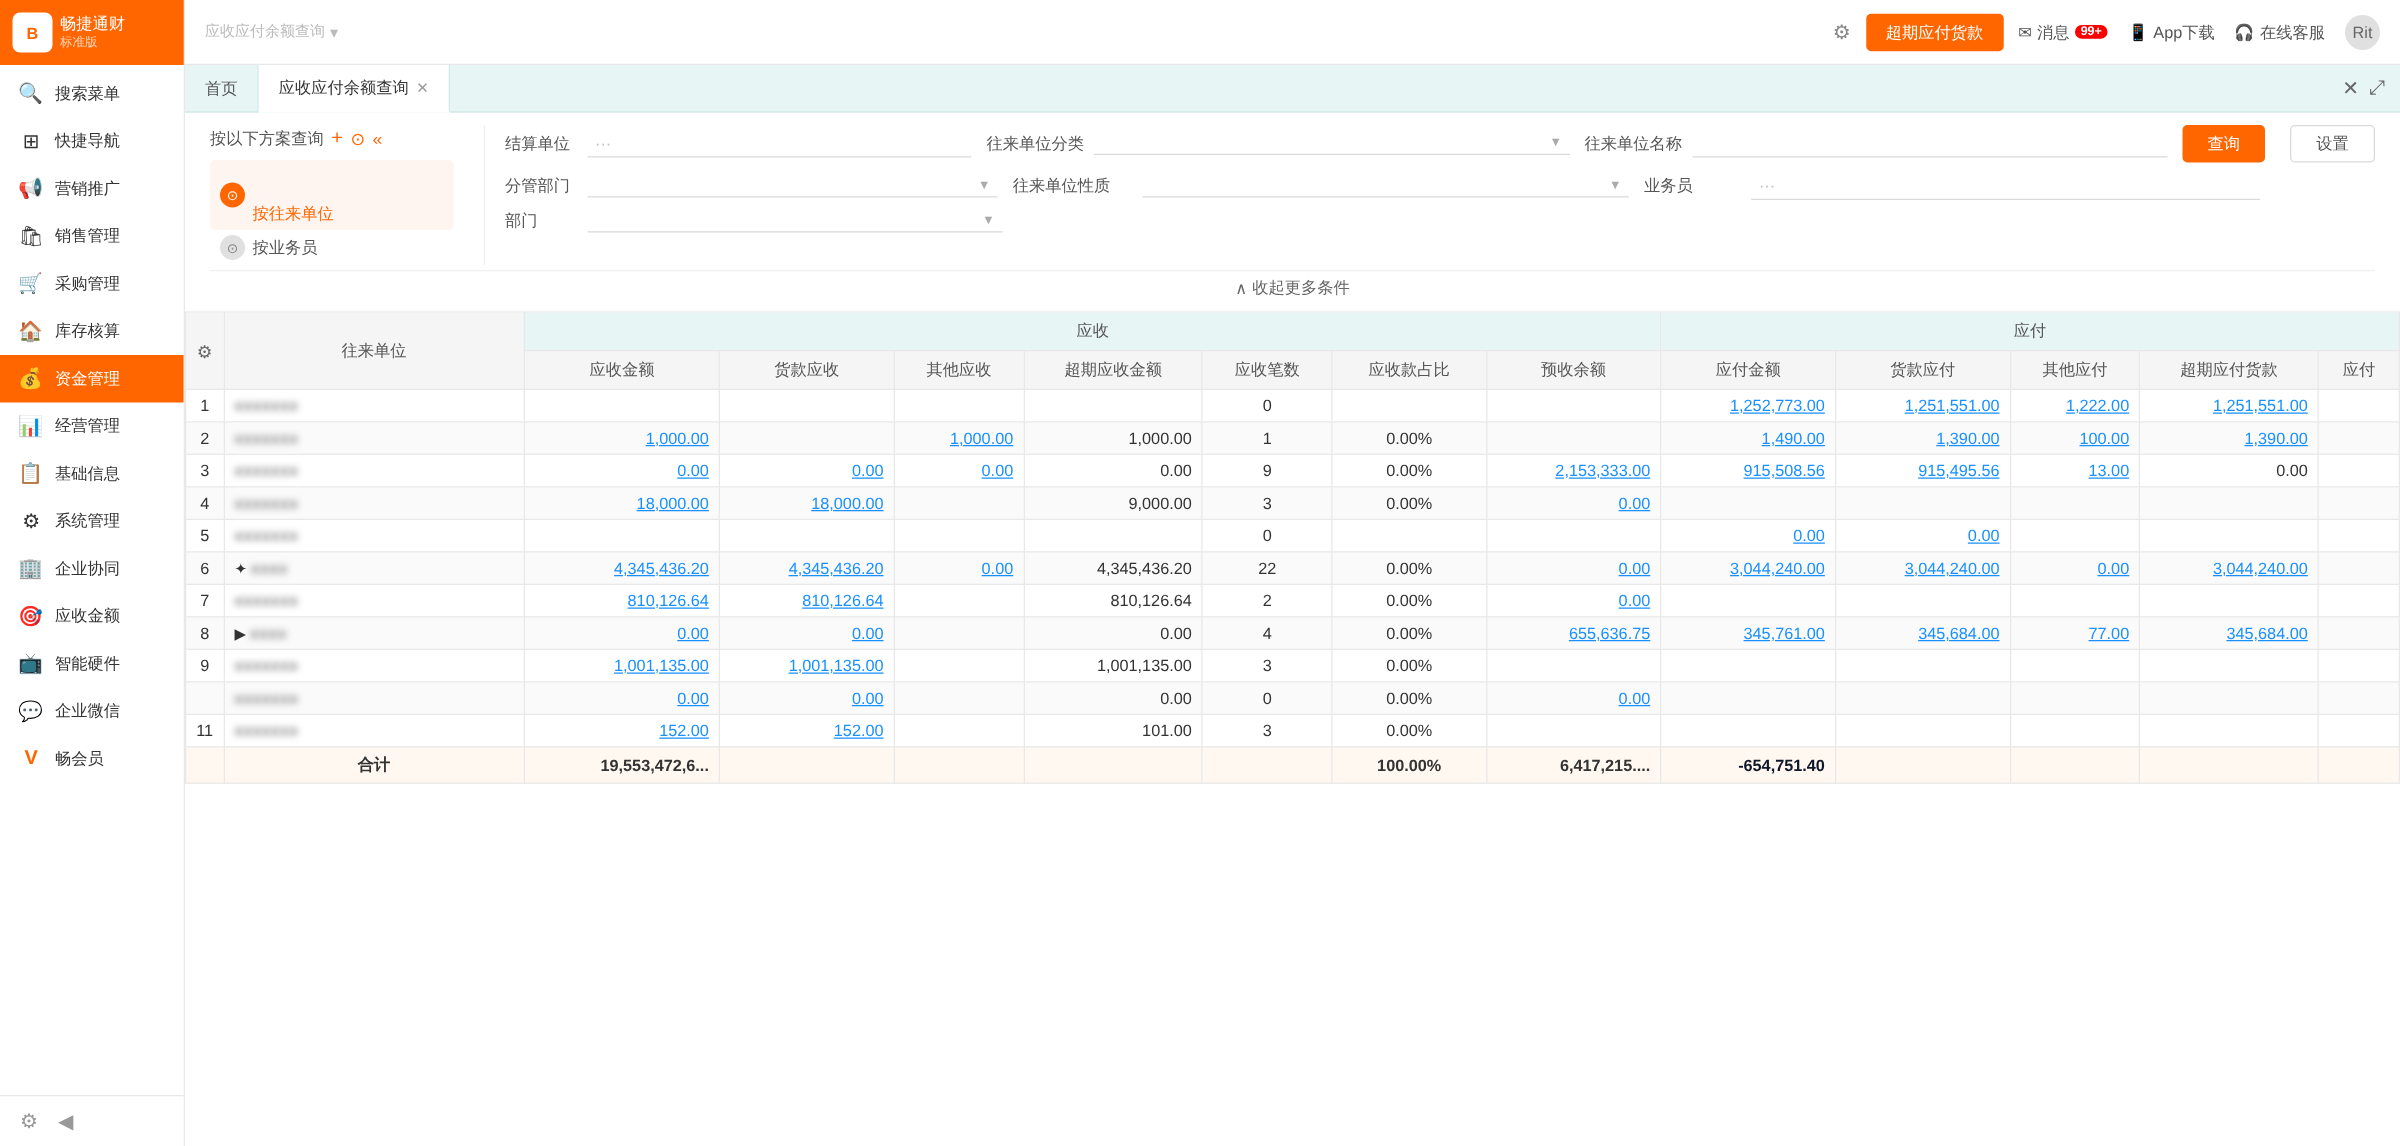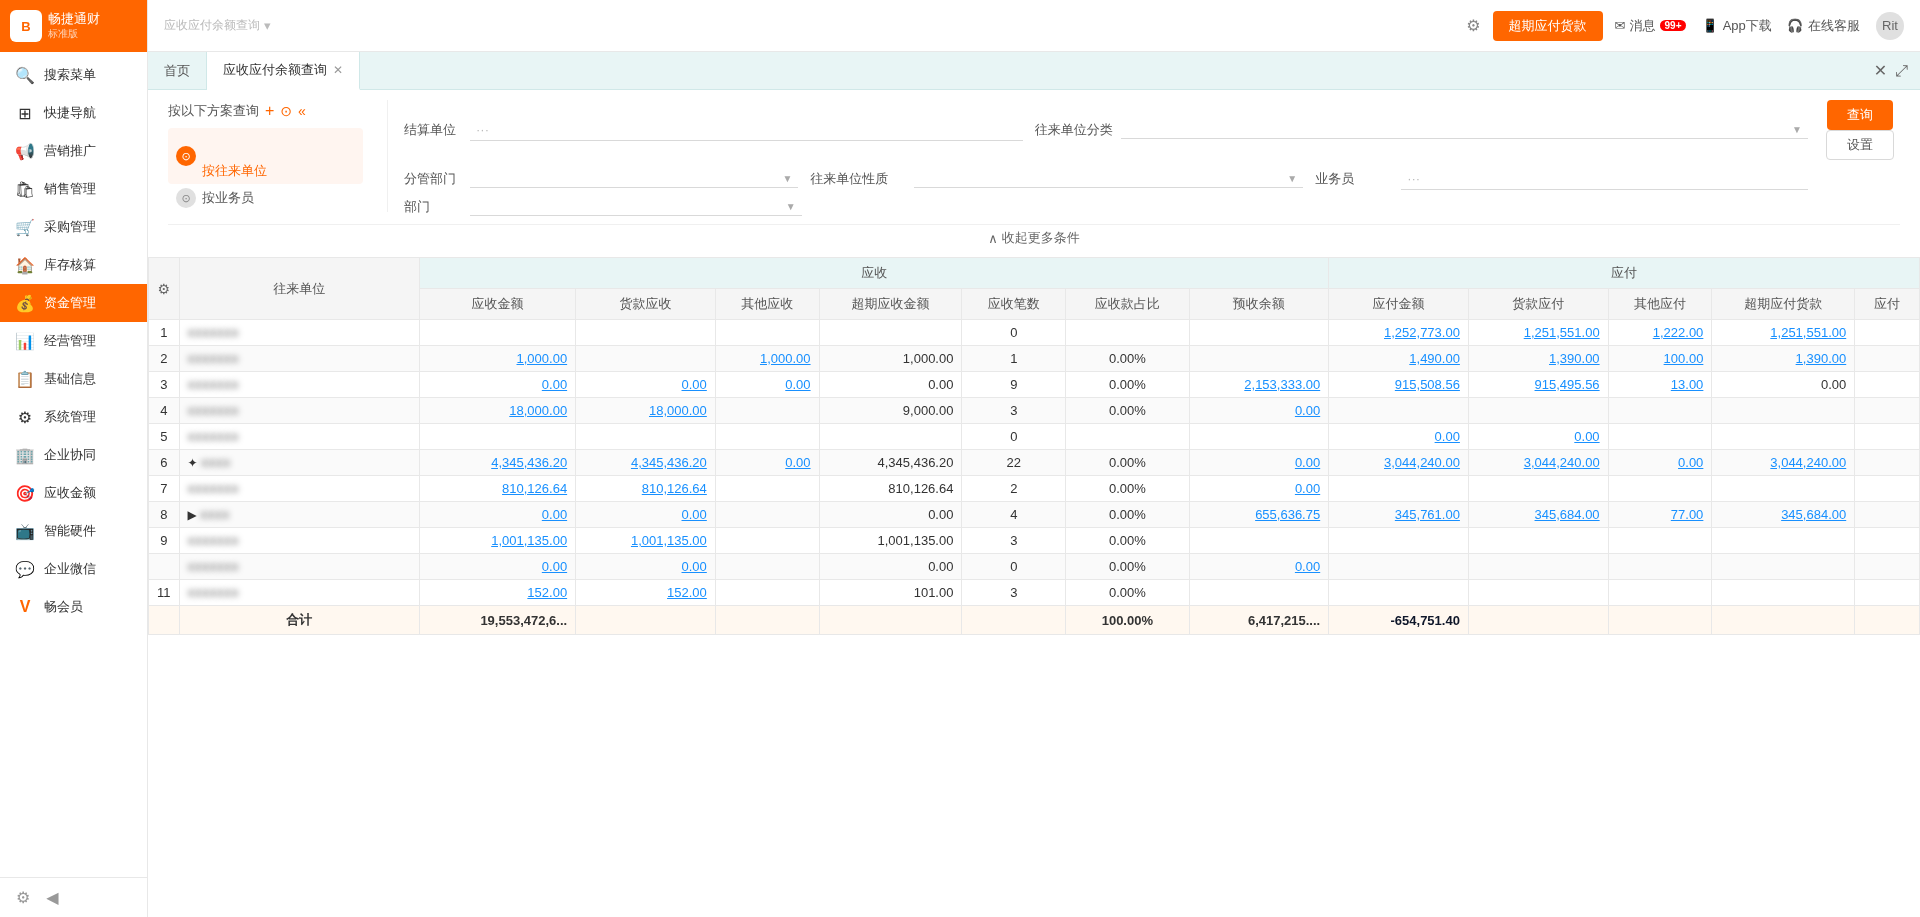--- a/index.html
+++ b/index.html
@@ -251,21 +251,25 @@
               <span style="color:#bbb;">···</span>
             </div>
           </div>
           <div style="display:flex; align-items:center; gap:6px; flex:1.5;">
             <span style="color:#555; min-width:80px;">往来单位分类</span>
             <div style="flex:1; border-bottom:1px solid #d9d9d9; padding:3px 6px; display:flex; align-items:center; justify-content:space-between; cursor:pointer;">
               <span style="color:#bbb; font-size:13px;"></span>
               <span style="color:#aaa; font-size:10px;">▼</span>
             </div>
           </div>
-          <div style="min-width:80px; display:flex; flex-direction:column; gap:0; align-items:center;">
+          <div style="display:flex; align-items:center; gap:6px; flex:1.5;">
+            <span style="color:#555; min-width:80px;">往来单位名称</span>
+            <input type="text" style="flex: 1 1 0%; border-top: none; border-right: none; border-left: none; border-image: initial; border-bottom: 1px solid rgb(217, 217, 217); padding: 3px 6px; font-size: 13px; background: transparent; outline: none;">
+          </div>
+          <div style="min-width:80px; display:flex; flex-direction:row; gap:20px; align-items:flex-end;">
             <button class="btn-query">查询</button>
             <button class="btn-set">设置</button>
           </div>
         </div>
 
         <div style="display:flex; gap:12px; margin-bottom:8px; align-items:center;">
           <div style="display:flex; align-items:center; gap:6px; flex:1.2;">
             <span style="color:#555; min-width:60px;">分管部门</span>
             <div style="flex:1; border-bottom:1px solid #d9d9d9; padding:3px 6px; display:flex; align-items:center; justify-content:space-between; cursor:pointer;">
               <span style="color:#bbb; font-size:13px;"></span>

